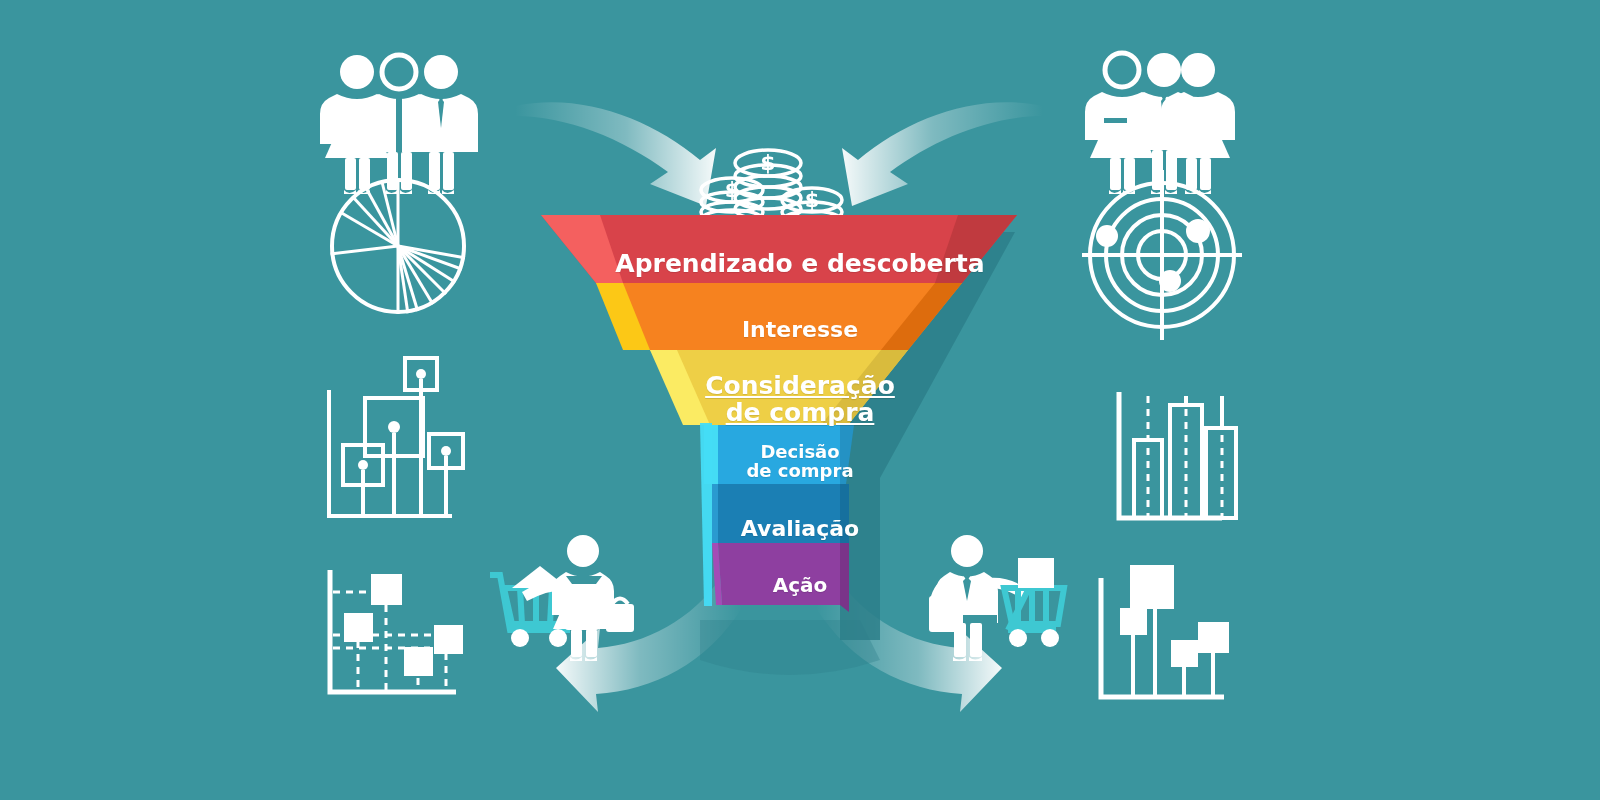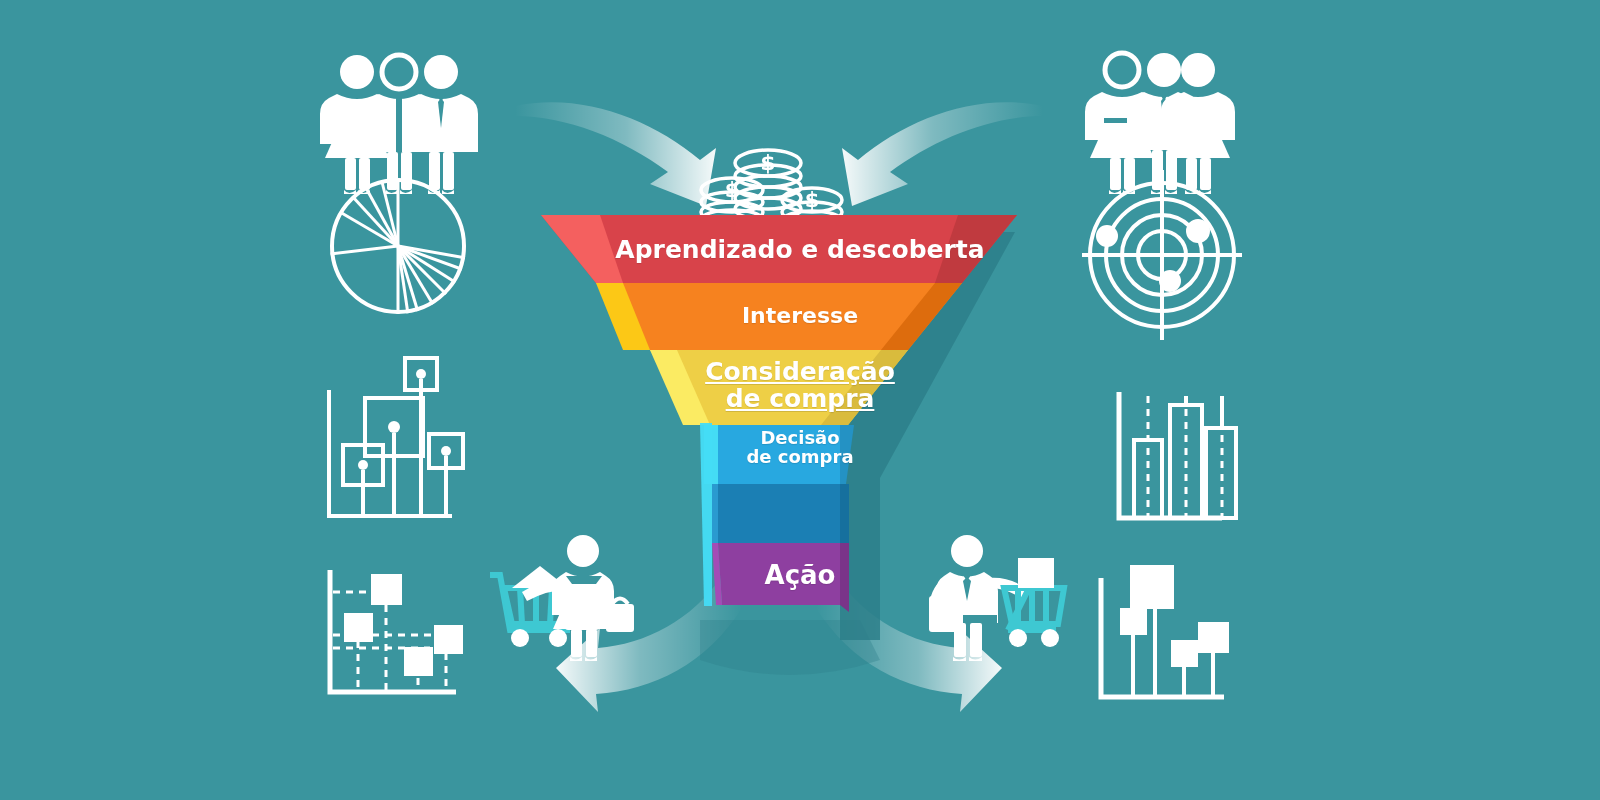--- a/index.html
+++ b/index.html
@@ -16,27 +16,28 @@
   .funnel-label{
     position:absolute;
     color:#ffffff;
     font-weight:bold;
     text-align:center;
     line-height:1.08;
     white-space:pre-line;
     left:0;right:0;
     pointer-events:none;
     text-shadow:0 1px 1px rgba(0,0,0,.12);
+    margin-top:14px;
   }
   .lbl-0{font-size:25px;}
   .lbl-1{font-size:22px;}
   .lbl-2{font-size:25px;text-decoration:underline;}
   .lbl-3{font-size:18px;}
   .lbl-4{font-size:22px;}
-  .lbl-5{font-size:26px;}
+  .lbl-5{font-size:20px;}
 </style>
 </head>
 <body style="background: rgb(58, 149, 158);">
 
 <div id="stage">
 
   <svg class="abs" style="left:0;top:0" width="1600" height="800">
     <defs>
       <linearGradient id="arrGradL" x1="0" y1="0" x2="1" y2="0">
         <stop offset="0%" stop-color="#ffffff" stop-opacity="0"></stop>
@@ -386,16 +387,17 @@
   <div class="funnel-label lbl-0" style="top:236px">Aprendizado e descoberta</div>
 
   <div class="funnel-label lbl-1" style="top:304px">Interesse</div>
 
   <div class="funnel-label lbl-2" style="top:358px">Consideração
 de compra</div>
 
   <div class="funnel-label lbl-3" style="top:428px">Decisão
 de compra</div>
 
+  <div class="funnel-label lbl-4" style="top:503px">Avaliação</div>
 
   <div class="funnel-label lbl-5" style="top:561px">Ação</div>
 
 </div>
 
 </body></html>

